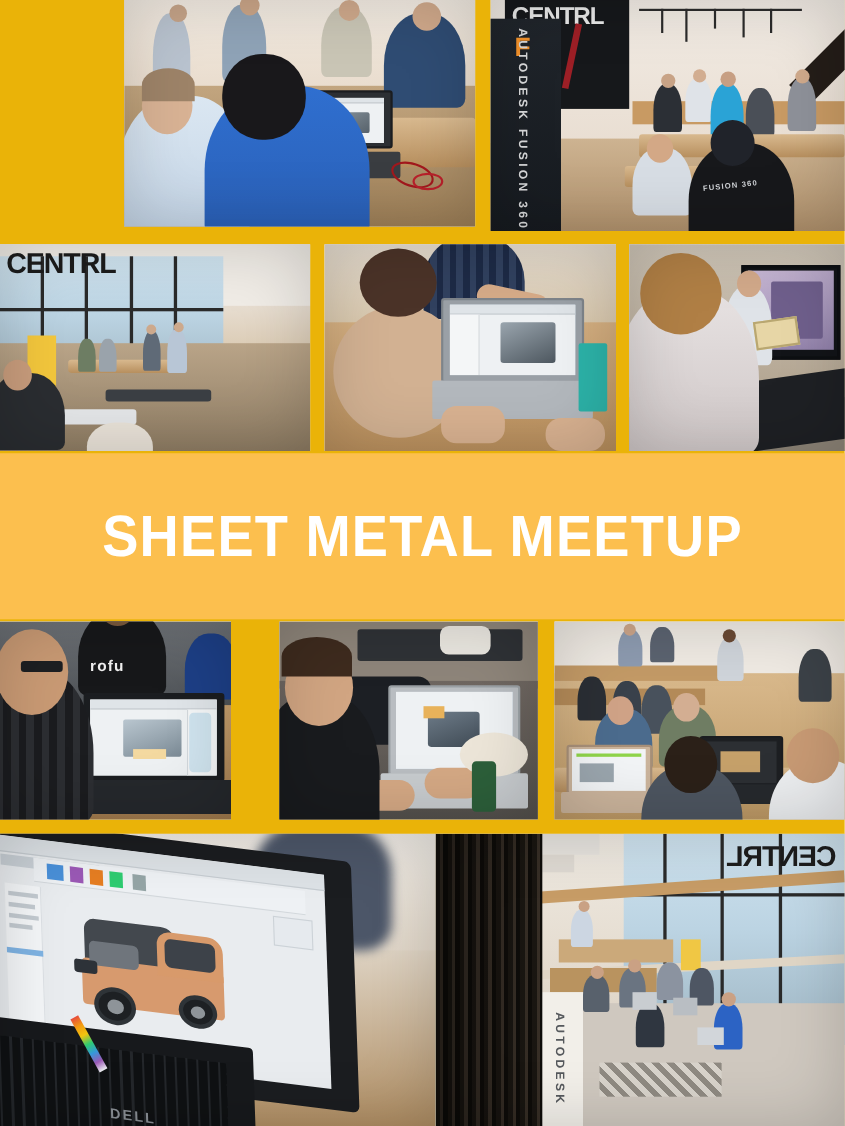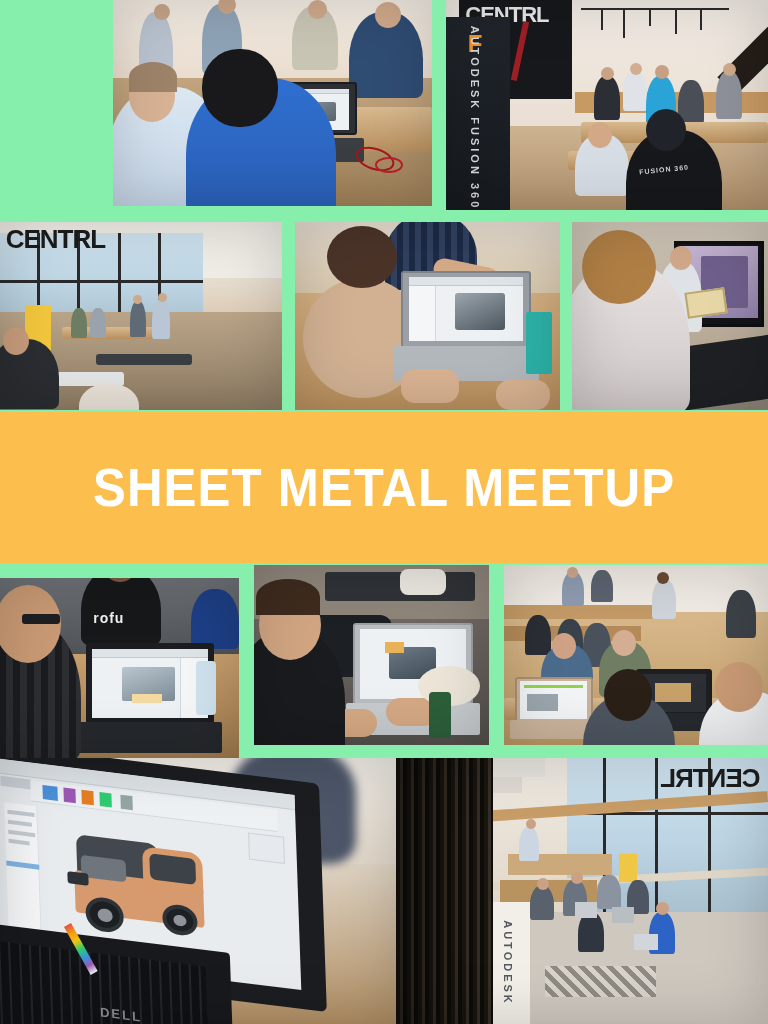--- a/index.html
+++ b/index.html
@@ -110,21 +110,21 @@
   .truck{ position:absolute; }
   .truck .cab{ position:absolute; background:#3a3f44; border-radius:10px 14px 4px 4px; }
   .truck .body{ position:absolute; background:#d79a6e; border-radius:4px; }
   .truck .wheel{ position:absolute; background:#1d2023; border-radius:50%; border:4px solid #2e3337; }
   .truck .wheel .hub{ position:absolute; inset:26%; background:#8e9499; border-radius:50%; }
   .softshadow{ box-shadow:inset 0 0 60px rgba(0,0,0,.18); }
 </style>
 </head>
 <body>
 
-<div class="poster" style="background: #86efac; padding-left: 17px;">
+<div class="poster" style="background: #eab308; padding-left: 17px;">
 
   <div class="photo" style="left:113px; top:0px; width:319px; height:206px;">
     <div class="scene sc-room">
       <div class="wall" style="height:40%"></div>
       <div class="floor" style="height:62%; background:linear-gradient(180deg,#c2a57f,#9d7f57)"></div>
 
       <div class="person" style="left:8%; top:6%; width:34px; height:72px; background:#b9c3cf;"></div>
       <div class="head" style="left:13%; top:2%; width:16px; height:16px; background:#c6a489;"></div>
       <div class="person" style="left:28%; top:2%; width:40px; height:70px; background:#8fa3b7;"></div>
       <div class="head" style="left:33%; top:-2%; width:18px; height:18px; background:#caa588;"></div>
@@ -291,21 +291,21 @@
       <div class="person" style="left:-6%; top:22%; width:130px; height:150px; background:linear-gradient(180deg,#e7e2e2,#cfc7c7);"></div>
       <div class="head" style="left:5%; top:4%; width:74px; height:74px; background:#b07f45;"></div>
       <div class="softshadow" style="position:absolute; inset:0;"></div>
     </div>
   </div>
 
   <div class="banner" style="top:412px; height:151px; background:#fcbf4e;">
     <div class="banner-title" style="color: rgb(255, 255, 255);">SHEET METAL MEETUP</div>
   </div>
 
-  <div class="photo" style="left:0px; top:578px; width:239px; height:180px;">
+  <div class="photo" style="left:0px; top:565px; width:210px; height:180px;">
     <div class="scene sc-room">
       <div class="wall" style="height:46%; background:linear-gradient(180deg,#6e7277,#4c5054)"></div>
       <div class="floor" style="height:58%; background:linear-gradient(180deg,#c79f6d,#a07a4d)"></div>
 
       <div class="person" style="left:34%; top:-6%; width:80px; height:78px; background:#17181a;"></div>
       <div class="head" style="left:44%; top:-12%; width:30px; height:26px; background:#7b5a3e;"></div>
       <div style="position:absolute; left:39%; top:18%; color:#f1f1f1; font-size:14px; font-weight:bold; letter-spacing:1px;">rofu</div>
 
       <div class="person" style="left:80%; top:6%; width:48px; height:60px; background:#1d3f86;"></div>
 

